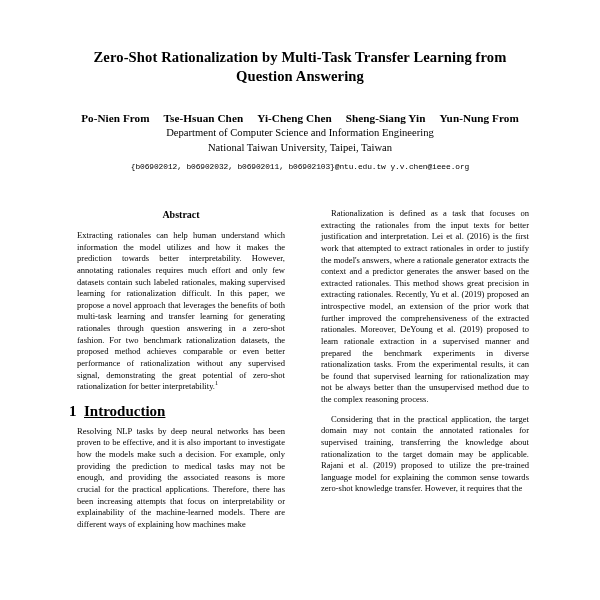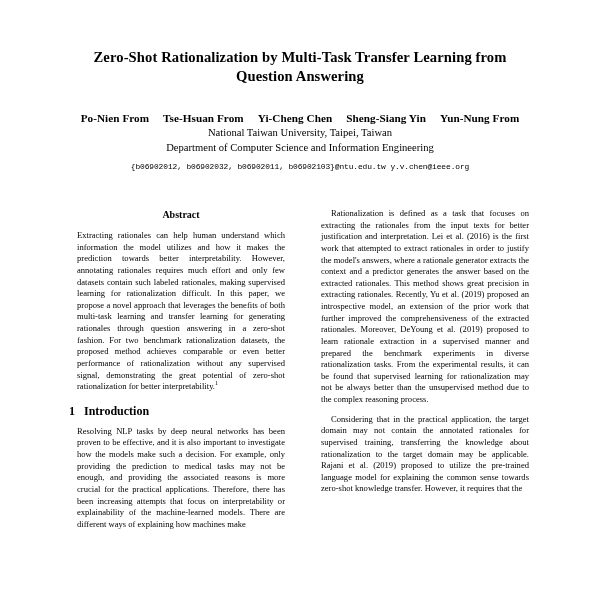--- a/index.html
+++ b/index.html
@@ -102,23 +102,24 @@
     text-justify: inter-word;
     hyphens: none;
     letter-spacing: 0.01px;
   }
   p.body + p.body { margin-top: 6.5px; }
 
   p.indent { text-indent: 10px; }
 
   .section-head {
     font-weight: bold;
-    font-size: 12px;
+    font-size: 15px;
     line-height: 14px;
     margin: 11px 0 5px 0;
+    text-decoration: underline;
   }
   .section-num {
     display: inline-block;
     width: 15px;
   }
 
   .it { }
   sup.fn {
     font-size: 6px;
     vertical-align: super;
@@ -128,24 +129,24 @@
 </head>
 <body>
 
 <div class="page">
 
   <div class="titleblock">
     <h1 class="paper-title">Zero-Shot Rationalization by Multi-Task Transfer Learning from Question Answering</h1>
 
     <div class="authors">
       <div class="author-row">
-        <span class="author-name">Po-Nien From</span><span class="author-name">Tse-Hsuan From</span><span class="author-name">Yi-Cheng Chen</span><span class="author-name">Sheng-Siang Yin</span><span class="author-name">Yun-Nung From</span>
+        <span class="author-name">Po-Nien From</span><span class="author-name">Tse-Hsuan Chen</span><span class="author-name">Yi-Cheng Chen</span><span class="author-name">Sheng-Siang Yin</span><span class="author-name">Yun-Nung From</span>
       </div>
+      <div class="affil-line">Department of Computer Science and Information Engineering</div>
       <div class="affil-line">National Taiwan University, Taipei, Taiwan</div>
-      <div class="affil-line">Department of Computer Science and Information Engineering</div>
       <div class="email-line">{b06902012, b06902032, b06902011, b06902103}@ntu.edu.tw  y.v.chen@ieee.org</div>
     </div>
   </div>
 
   <div class="columns">
 
     <div class="col col-left">
 
       <div class="abstract-head">Abstract</div>
 

